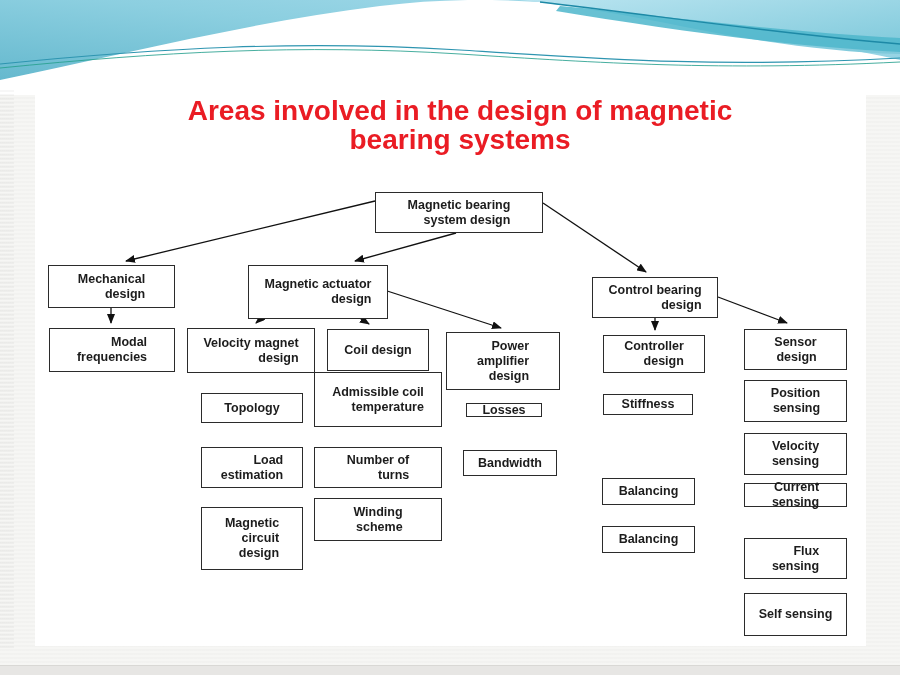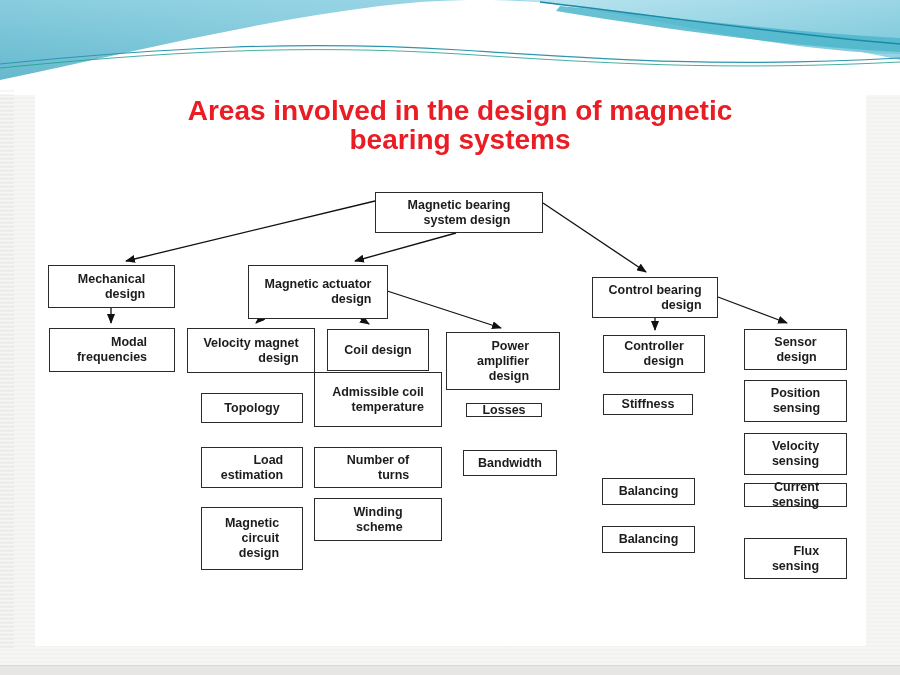--- a/index.html
+++ b/index.html
@@ -132,15 +132,16 @@
   <div class="node" style="left:602px;top:478px;width:93px;height:27px">Balancing</div>
   <div class="node" style="left:602px;top:526px;width:93px;height:27px">Balancing</div>
   <div class="node" style="left:744px;top:380px;width:103px;height:42px">Position
 sensing</div>
   <div class="node" style="left:744px;top:433px;width:103px;height:42px">Velocity
 sensing</div>
   <div class="node" style="left:744px;top:483px;width:103px;height:24px">Current
 sensing</div>
   <div class="node" style="left:744px;top:538px;width:103px;height:41px">Flux
 sensing</div>
+  <div class="node" style="left:744px;top:593px;width:103px;height:43px">Self sensing</div>
 
   <div class="bottom-strip"></div>
 </div>
 
 </body></html>

